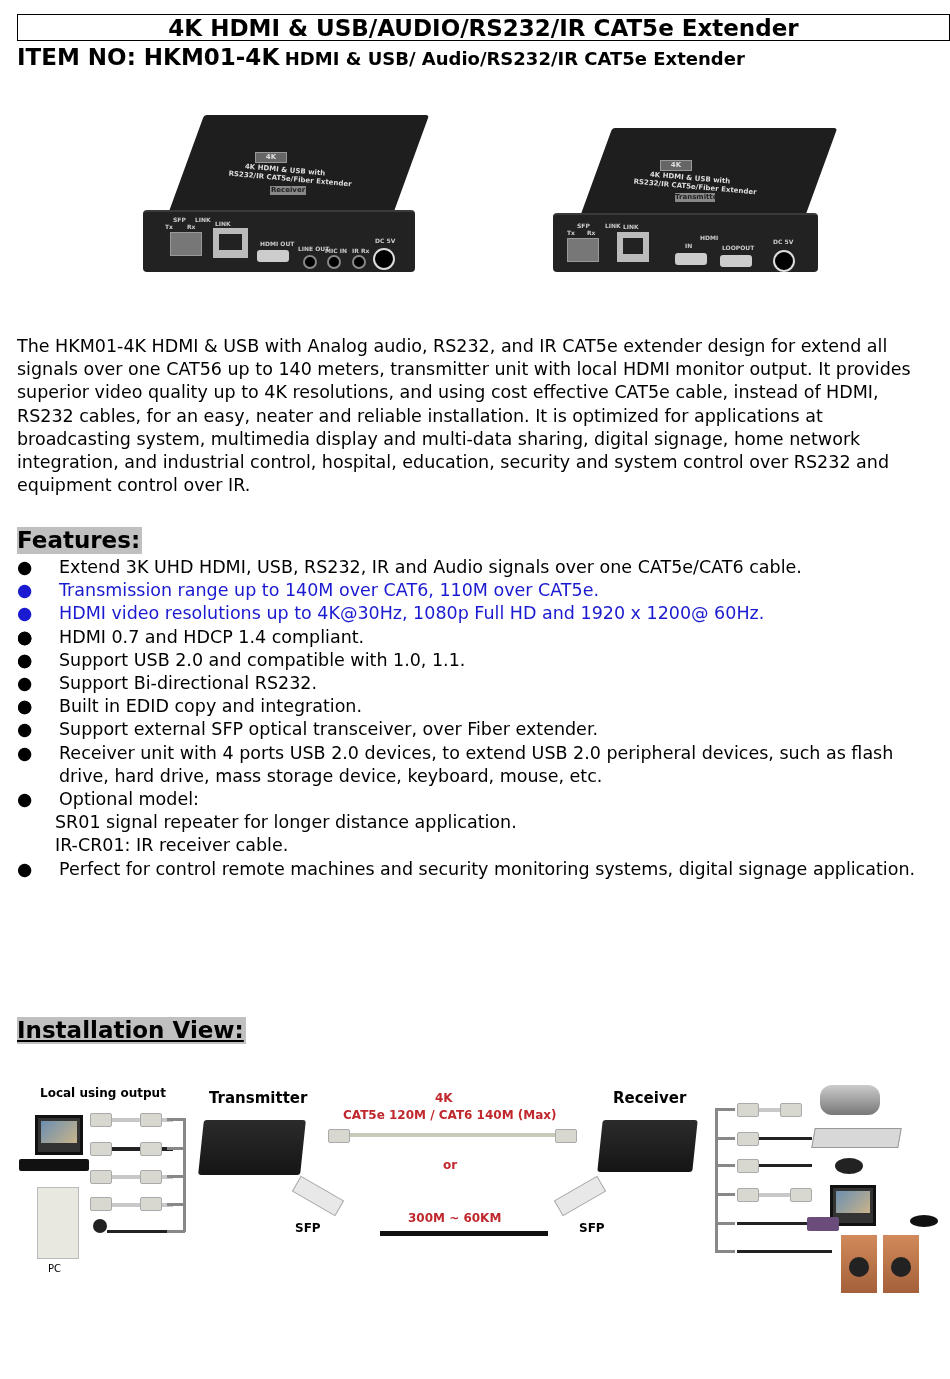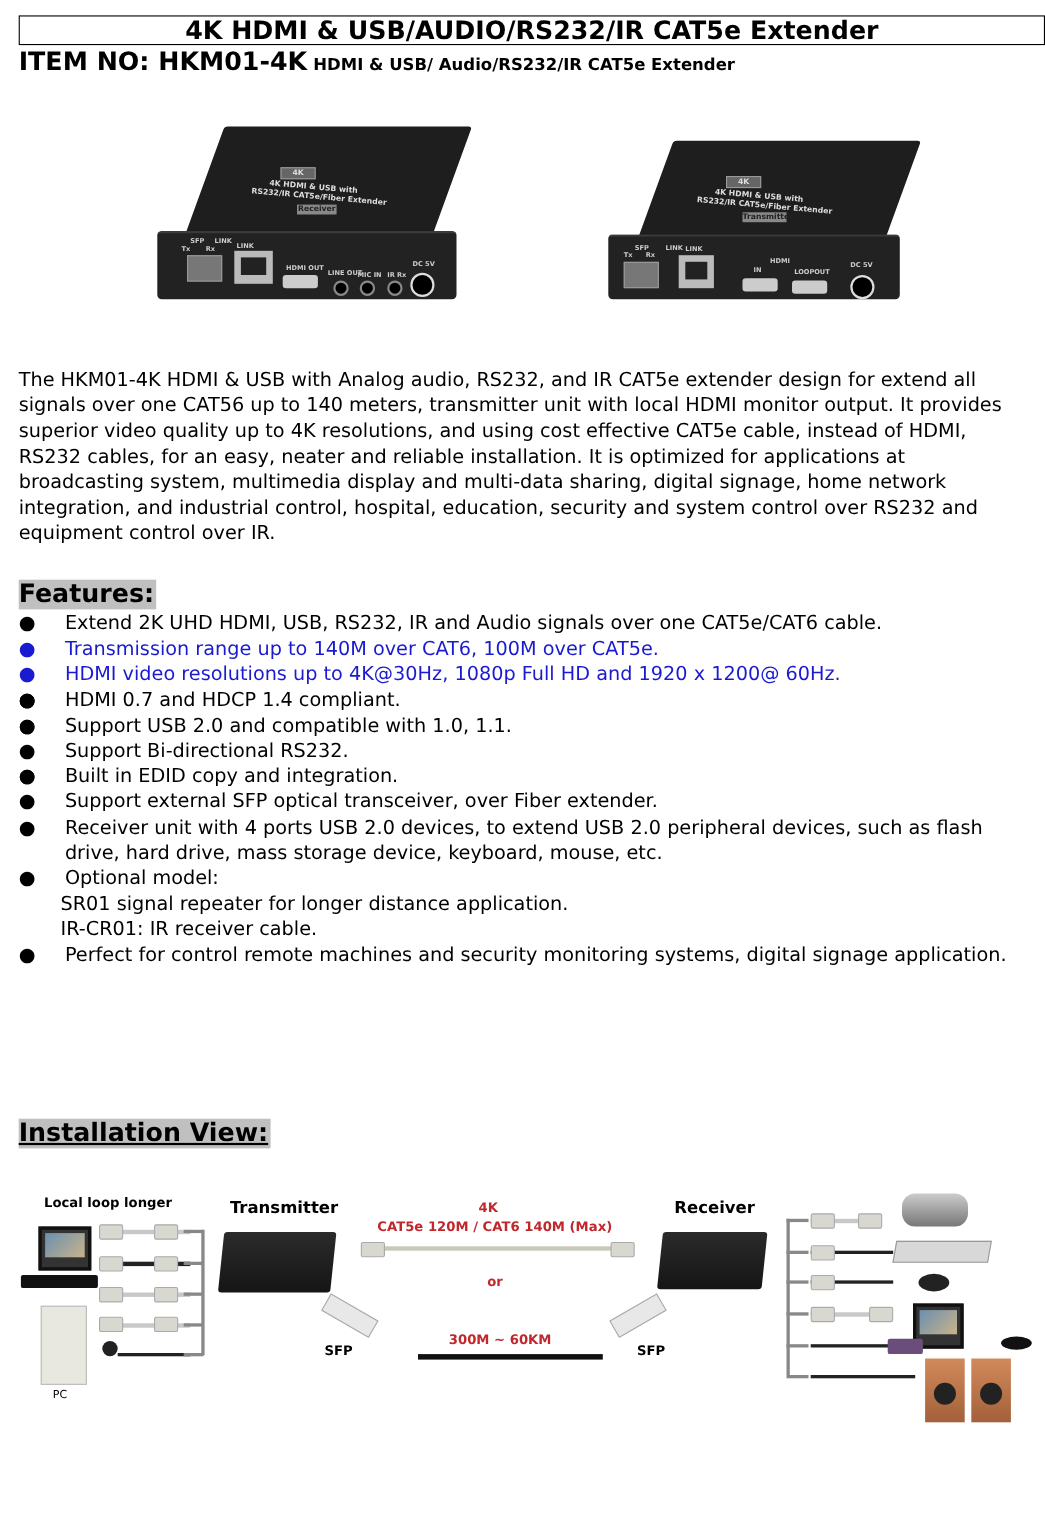--- a/index.html
+++ b/index.html
@@ -1,20 +1,20 @@
 <!DOCTYPE html>
 <html><head>
 <meta charset="utf-8">
 <style>
   html,body{margin:0;padding:0;background:#fff;}
   body{width:950px;height:1379px;position:relative;overflow:hidden;font-family:"DejaVu Sans","Liberation Sans",sans-serif;color:#000;}
   .title-box{position:absolute;left:17px;top:14px;width:933px;height:27px;border:1px solid #000;box-sizing:border-box;text-align:center;font-weight:bold;font-size:23px;line-height:26px;}
   .item-line{position:absolute;left:17px;top:44px;font-weight:bold;white-space:nowrap;}
   .item-line .big{font-size:23px;}
-  .item-line .small{font-size:15px;}
+  .item-line .small{font-size:18px;}
   .product{position:absolute;}
   .dev-top{position:absolute;background:#1e1e1e;transform:skewX(-20deg);border-radius:3px;}
   .dev-label{position:absolute;color:#ddd;font-size:7px;text-align:center;font-weight:bold;line-height:9px;}
   .face{position:absolute;background:#222;border-radius:4px;border-top:2px solid #3a3a3a;}
   .port{position:absolute;}
   .p-txt{position:absolute;color:#ccc;font-size:6px;font-weight:bold;white-space:nowrap;}
   .intro{position:absolute;left:17px;top:335px;width:920px;font-size:17.5px;line-height:23.2px;}
   .features-h,.install-h{position:absolute;left:17px;background:#c0c0c0;font-weight:bold;font-size:23px;line-height:27px;padding:0 2px 0 0;}
   .features-h{top:527px;}
   .install-h{top:1017px;text-decoration:underline;}
@@ -89,22 +89,22 @@
   <div class="p-txt" style="left:155px;top:124px;">HDMI</div>
   <div class="p-txt" style="left:140px;top:132px;">IN</div>
   <div class="p-txt" style="left:177px;top:134px;">LOOPOUT</div>
   <div class="p-txt" style="left:228px;top:128px;">DC 5V</div>
 </div>
 
 <div class="intro">The HKM01-4K HDMI &amp; USB with Analog audio, RS232, and IR CAT5e extender design for extend all signals over one CAT56 up to 140 meters, transmitter unit with local HDMI monitor output.   It provides superior video quality up to 4K resolutions, and using cost effective CAT5e cable, instead of HDMI, RS232 cables, for an easy, neater and reliable installation. It is optimized for applications at broadcasting system, multimedia display and multi-data sharing, digital signage, home network integration, and industrial control, hospital, education, security and system control over RS232 and equipment control over IR.</div>
 
 <div class="features-h">Features:</div>
 <ul class="flist">
-  <li><span class="b">●</span><span>Extend 2K UHD HDMI, USB, RS232, IR and Audio signals over one CAT5e/CAT6 cable.</span></li>
-  <li class="blue"><span class="b">●</span><span>Transmission range up to 140M over CAT6, 100M over CAT5e.</span></li>
+  <li><span class="b">●</span><span>Extend 3K UHD HDMI, USB, RS232, IR and Audio signals over one CAT5e/CAT6 cable.</span></li>
+  <li class="blue"><span class="b">●</span><span>Transmission range up to 140M over CAT6, 110M over CAT5e.</span></li>
   <li class="blue"><span class="b">●</span><span>HDMI video resolutions up to 4K@30Hz, 1080p Full HD and 1920 x 1200@ 60Hz.</span></li>
   <li><span class="b">●</span></li>
   <li><span class="b">●</span></li>
   <li><span class="b">●</span><span>HDMI 0.7 and HDCP 1.4 compliant.</span></li>
   <li><span class="b">●</span></li>
   <li><span class="b">●</span><span>Support USB 2.0 and compatible with 1.0, 1.1.</span></li>
   <li><span class="b">●</span><span>Support Bi-directional RS232.</span></li>
   <li><span class="b">●</span></li>
   <li><span class="b">●</span><span>Built in EDID copy and integration.</span></li>
   <li><span class="b">●</span><span>Support external SFP optical transceiver, over Fiber extender.</span></li>
@@ -112,21 +112,21 @@
   <li><span class="b">●</span><span>Optional model:</span></li>
   <li class="sub">SR01 signal repeater for longer distance application.</li>
   <li class="sub">IR-CR01: IR receiver cable.</li>
   <li><span class="b">●</span><span>Perfect for control remote machines and security monitoring systems, digital signage application.</span></li>
 </ul>
 
 <div class="install-h">Installation View:</div>
 
 <div class="inst">
 
-  <div class="lbl" style="left:25px;top:11px;font-size:12px;">Local loop longer</div>
+  <div class="lbl" style="left:25px;top:11px;font-size:12px;">Local using output</div>
   <div style="position:absolute;left:20px;top:40px;width:42px;height:34px;background:#333;border:3px solid #111;">
       <div style="margin:3px;height:22px;background:linear-gradient(135deg,#6b8fb0,#c9b38a);"></div>
     </div>
   <div style="position:absolute;left:4px;top:84px;width:70px;height:12px;background:#111;border-radius:2px;"></div>
   <div style="position:absolute;left:22px;top:112px;width:40px;height:70px;background:#e8e8e0;border:1px solid #bbb;"></div>
   <div class="lbl" style="left:33px;top:188px;font-size:10px;font-weight:normal;">PC</div>
   <div style="position:absolute;left:78px;top:144px;width:14px;height:14px;border-radius:50%;background:#222;"></div>
   <div class="cable" style="left:78px;top:43px;width:80px;"></div>
     <div class="conn" style="left:75px;top:38px;"></div>
     <div class="conn" style="left:125px;top:38px;"></div>

